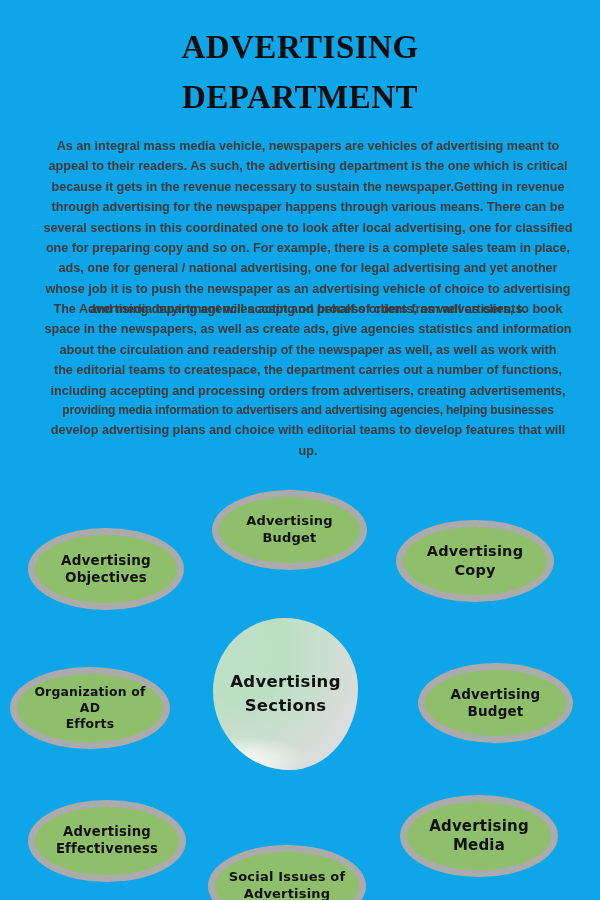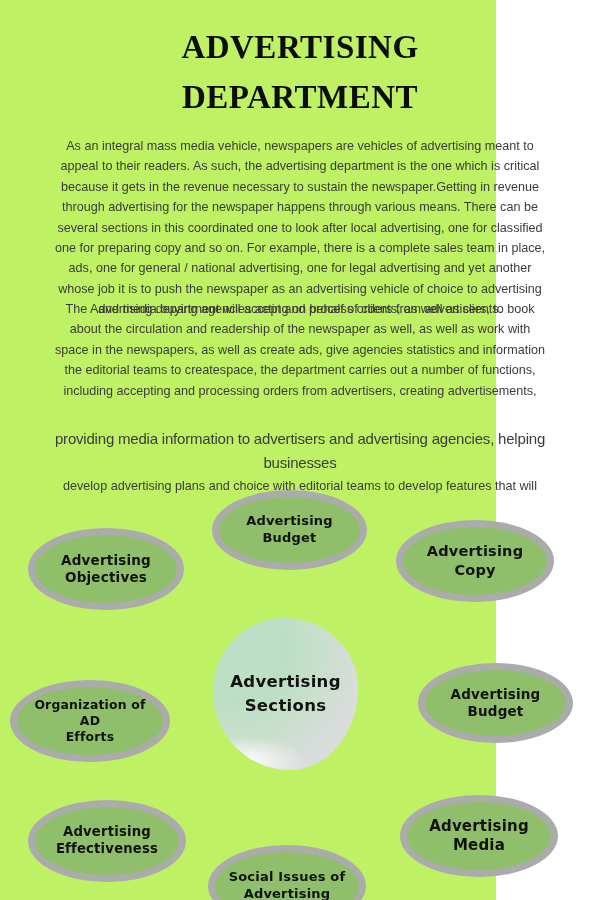--- a/index.html
+++ b/index.html
@@ -10,23 +10,23 @@
     width: 600px;
     height: 900px;
     background: #ffffff;
     font-family: "Liberation Sans", sans-serif;
     overflow: hidden;
     position: relative;
   }
 
   #page {
     position: relative;
-    width: 496px;
+    width: 600px;
     height: 900px;
-    background: #bef264;
+    background: #0ea5e9;
   }
 
   
   .title-block {
     position: absolute;
     top: 22px;
     left: 0;
     width: 600px;
     text-align: center;
   }
@@ -36,38 +36,38 @@
     font-size: 33px;
     letter-spacing: 0.5px;
     color: #0d0d0d;
     line-height: 1.52;
     white-space: nowrap;
   }
 
   
   .copy-block {
     position: absolute;
-    left: 30px;
+    left: 38px;
     width: 540px;
     text-align: center;
     color: #3b3b3b;
     font-size: 12.6px;
     line-height: 1.62;
+    font-weight: bold;
   }
   #para-1 { top: 136px; }
   #para-2 { top: 299px; }
 
   .para {
     margin: 0;
     text-align: center;
   }
   #para-2 .line-dense {
-    font-size: 15px;
+    font-size: 12px;
     letter-spacing: -0.2px;
-    margin-top: 26px;
   }
   .para .ln { display: block; }
 
   
   .diagram {
     position: absolute;
     left: 0;
     top: 470px;
     width: 600px;
     height: 430px;
@@ -96,21 +96,21 @@
   
   #node-objectives   { left: 28px;  top: 58px;  width: 156px; height: 82px; }
   #node-objectives .node-label { font-size: 13.5px; }
 
   #node-message      { left: 212px; top: 20px;  width: 155px; height: 80px; }
   #node-message .node-label { font-size: 13px; }
 
   #node-copy         { left: 396px; top: 50px;  width: 158px; height: 82px; }
   #node-copy .node-label { font-size: 14.5px; }
 
-  #node-organization { left: 10px;  top: 210px; width: 160px; height: 82px; }
+  #node-organization { left: 10px;  top: 197px; width: 160px; height: 82px; }
   #node-organization .node-label { font-size: 12.4px; }
 
   #node-budget       { left: 418px; top: 193px; width: 155px; height: 80px; }
   #node-budget .node-label { font-size: 13.5px; }
 
   #node-effectiveness{ left: 28px;  top: 330px; width: 158px; height: 82px; }
   #node-effectiveness .node-label { font-size: 13.2px; }
 
   #node-social       { left: 208px; top: 375px; width: 158px; height: 82px; }
   #node-social .node-label { font-size: 13px; }
@@ -178,22 +178,22 @@
       <span class="ln">one for preparing copy and so on. For example, there is a complete sales team in place,</span>
       <span class="ln">ads, one for general / national advertising, one for legal advertising and yet another</span>
       <span class="ln">whose job it is to push the newspaper as an advertising vehicle of choice to advertising</span>
       <span class="ln">and media buying agencies acting on behalf of clients, as well as clients.</span>
     </p>
   </div>
 
   <div class="copy-block" id="para-2">
     <p class="para">
       <span class="ln">The Advertising department will accept and process orders from advertisers, to book</span>
+      <span class="ln">space in the newspapers, as well as create ads, give agencies statistics and information</span>
       <span class="ln">about the circulation and readership of the newspaper as well, as well as work with</span>
-      <span class="ln">space in the newspapers, as well as create ads, give agencies statistics and information</span>
       <span class="ln">the editorial teams to createspace, the department carries out a number of functions,</span>
       <span class="ln">including accepting and processing orders from advertisers, creating advertisements,</span>
       <span class="ln line-dense">providing media information to advertisers and advertising agencies, helping businesses</span>
       <span class="ln">develop advertising plans and choice with editorial teams to develop features that will</span>
       <span class="ln">up.</span>
     </p>
   </div>
 
   <div class="diagram">
 

